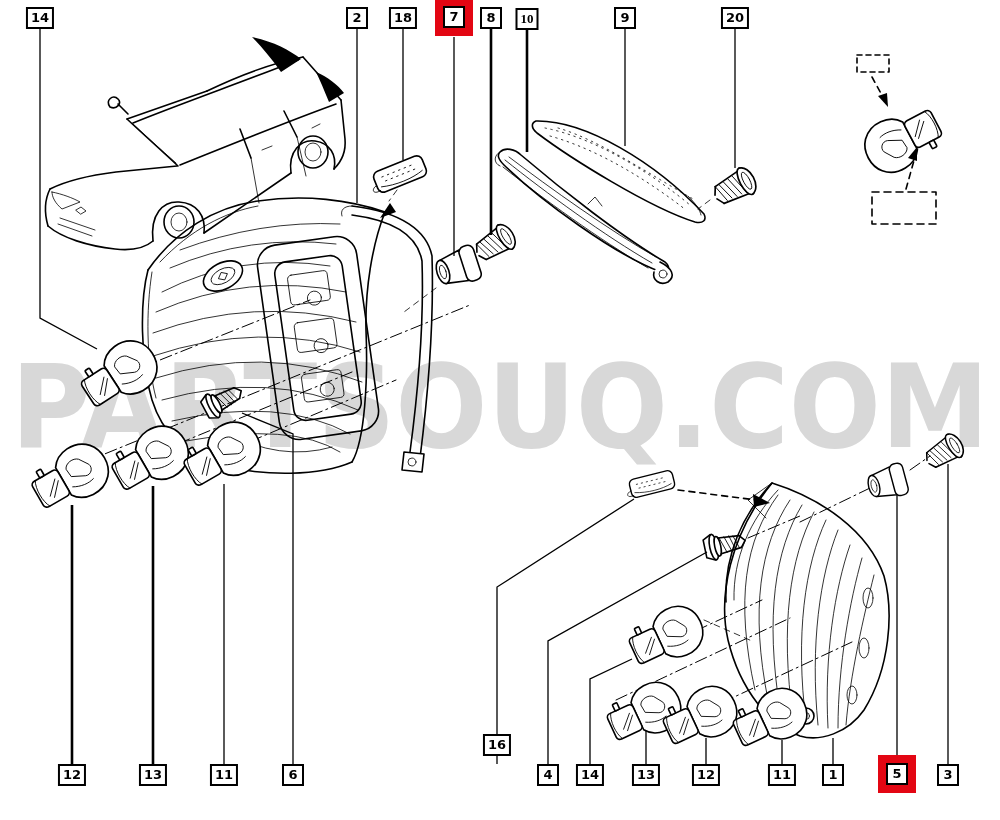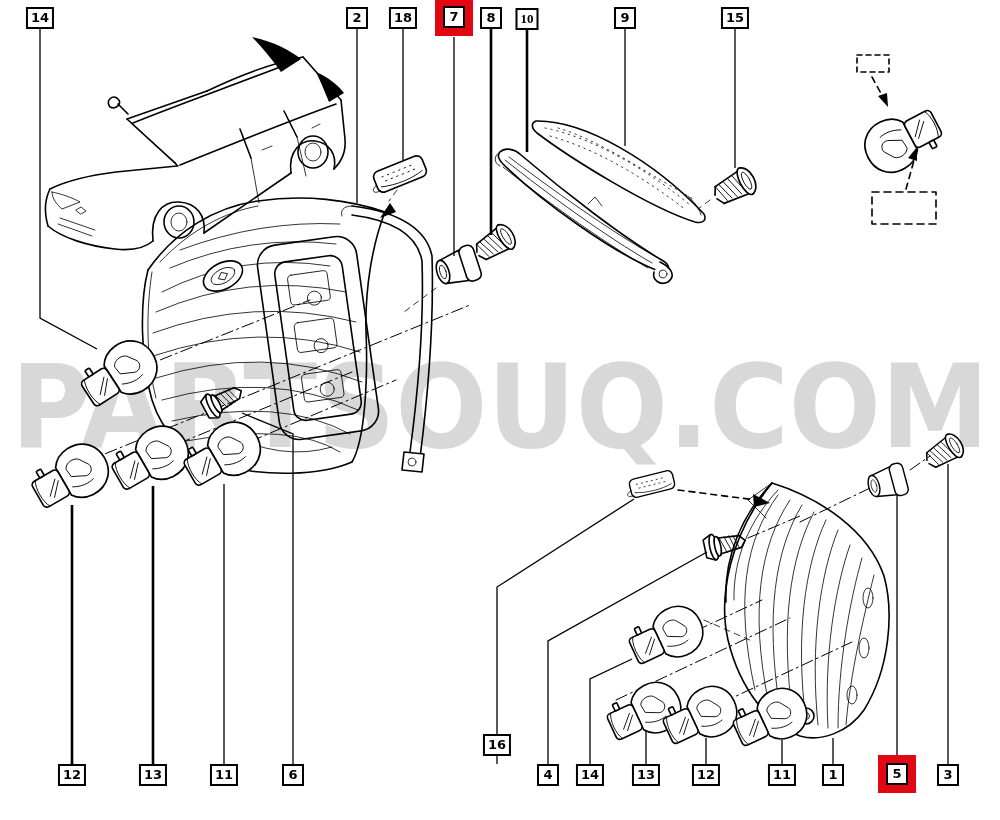--- a/index.html
+++ b/index.html
@@ -303,21 +303,21 @@
 <div id="callout-layer">
       <div class="callout" style="background: rgb(255, 255, 255); left: 40px; top: 7px;">14</div>
       <div class="callout" style="background: rgb(255, 255, 255); left: 357px; top: 7px;">2</div>
       <div class="callout" style="background: rgb(255, 255, 255); left: 403px; top: 7px;">18</div>
       <div class="hl-wrap" style="left: 454px; top: -2px; background: rgb(227, 6, 19);">
         <div class="callout" style="background: rgb(255, 255, 255);">7</div>
       </div>
       <div class="callout" style="background: rgb(255, 255, 255); left: 491px; top: 7px;">8</div>
       <div class="callout" style="background: rgb(255, 255, 255); left: 527px; top: 8px; font-family: Liberation Serif, serif;">10</div>
       <div class="callout" style="background: rgb(255, 255, 255); left: 625px; top: 7px;">9</div>
-      <div class="callout" style="background: rgb(255, 255, 255); left: 735px; top: 7px;">15</div>
+      <div class="callout" style="background: rgb(255, 255, 255); left: 735px; top: 7px;">20</div>
       <div class="callout" style="background: rgb(255, 255, 255); left: 72px; top: 764px;">12</div>
       <div class="callout" style="background: rgb(255, 255, 255); left: 153px; top: 764px;">13</div>
       <div class="callout" style="background: rgb(255, 255, 255); left: 224px; top: 764px;">11</div>
       <div class="callout" style="background: rgb(255, 255, 255); left: 293px; top: 764px;">6</div>
       <div class="callout" style="background: rgb(255, 255, 255); left: 497px; top: 734px;">16</div>
       <div class="callout" style="background: rgb(255, 255, 255); left: 548px; top: 764px;">4</div>
       <div class="callout" style="background: rgb(255, 255, 255); left: 590px; top: 764px;">14</div>
       <div class="callout" style="background: rgb(255, 255, 255); left: 646px; top: 764px;">13</div>
       <div class="callout" style="background: rgb(255, 255, 255); left: 706px; top: 764px;">12</div>
       <div class="callout" style="background: rgb(255, 255, 255); left: 782px; top: 764px;">11</div>

